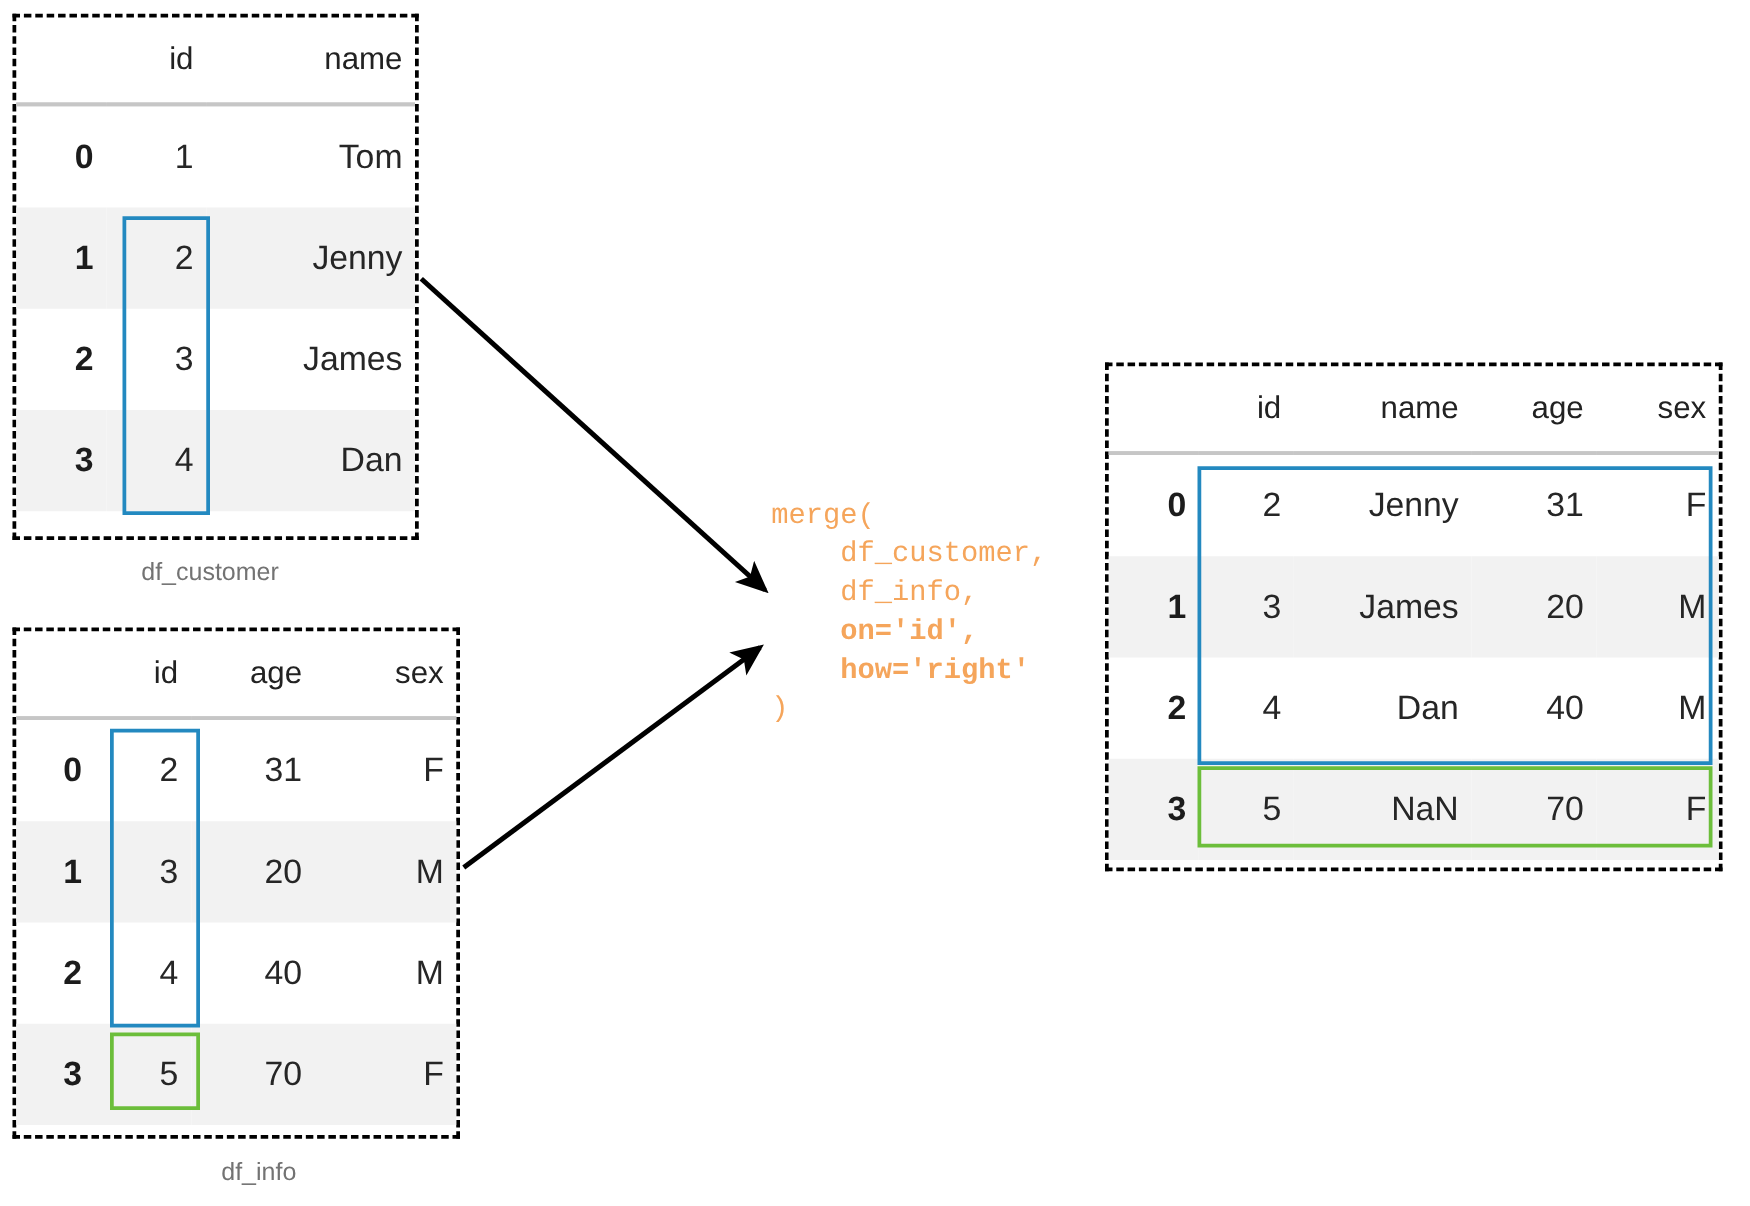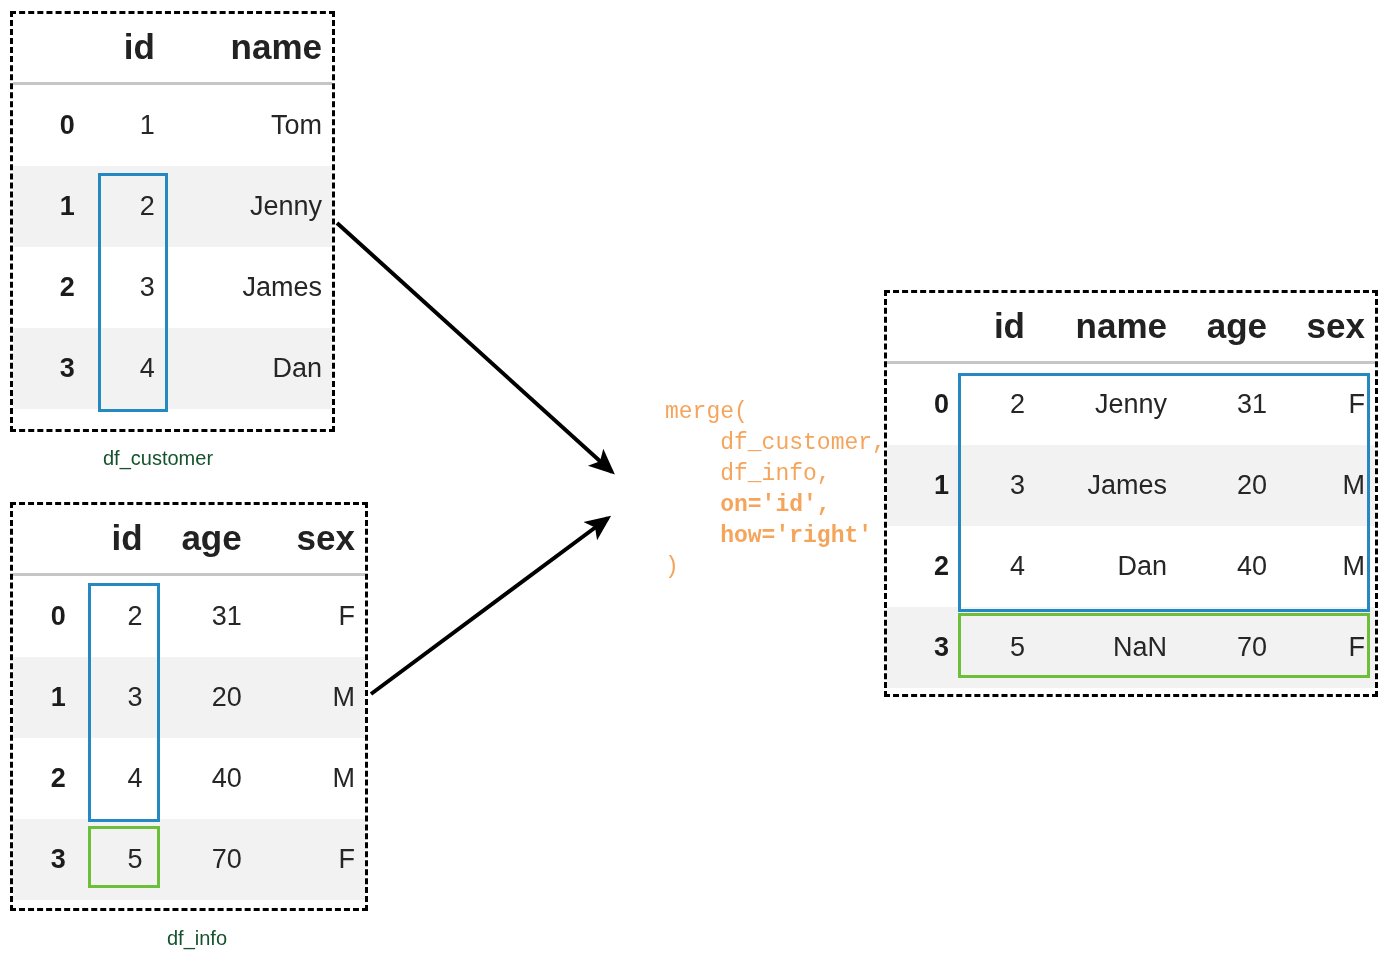--- a/index.html
+++ b/index.html
@@ -29,22 +29,22 @@
     table-layout: fixed;
   }
   .df-table th,
   .df-table td {
     text-align: right;
     vertical-align: middle;
     padding: 0 10px 0 0;
     white-space: nowrap;
   }
   .df-table thead th {
-    font-weight: bold;
-    font-size: 35px;
+    font-weight: normal;
+    font-size: 25px;
     color: #222222;
     padding-bottom: 4px;
     border-bottom: 3px solid #c6c6c6;
     height: 62px;
   }
   .df-table thead th.idx-head {
     border-bottom: 3px solid #c6c6c6;
   }
   .df-table tbody td {
     font-size: 27px;
@@ -67,33 +67,33 @@
     pointer-events: none;
     background: transparent;
   }
   .hl.blue  { border: 3px solid #2389c0; }
   .hl.green { border: 3px solid #6cbe3b; }
 
   
   .df-caption {
     position: absolute;
     font-size: 20px;
-    color: #14532d;
+    color: #737373;
     white-space: nowrap;
+    margin-left: 10px;
   }
 
   
   .code-block {
     position: absolute;
     font-family: "Liberation Mono", monospace;
     font-size: 23px;
     line-height: 31px;
     color: #f5a55b;
     white-space: pre;
-    margin-left: 48px;
   }
   .code-block .b { font-weight: bold; color: #f5a55b; }
 
   
   .arrow-layer {
     position: absolute;
     left: 0; top: 0;
     width: 1400px; height: 965px;
     pointer-events: none;
   }

